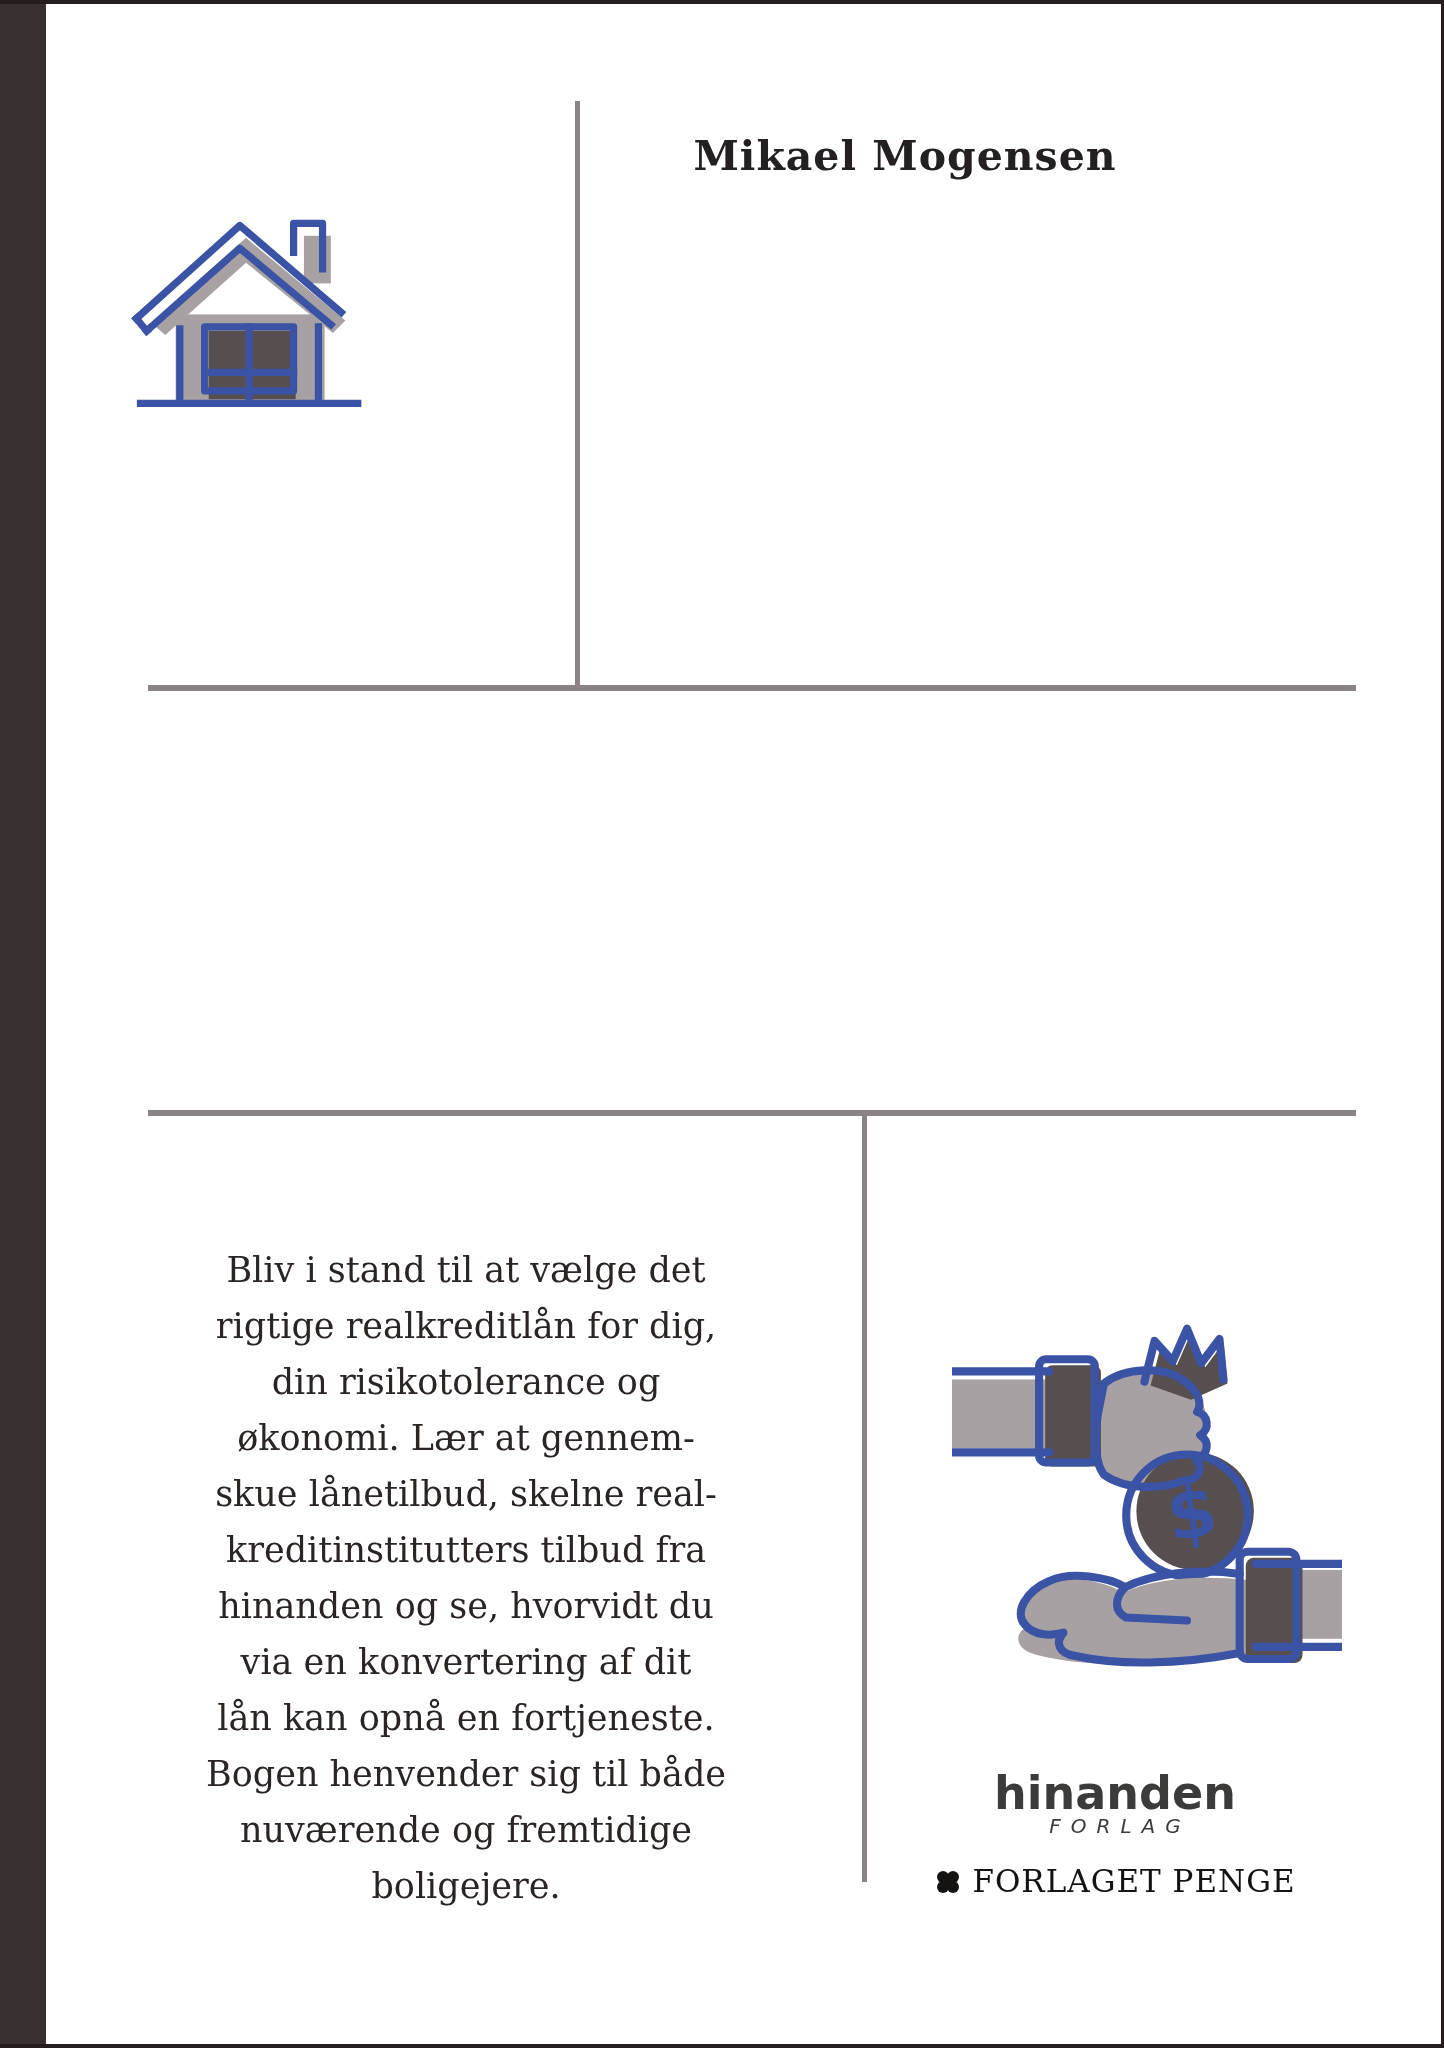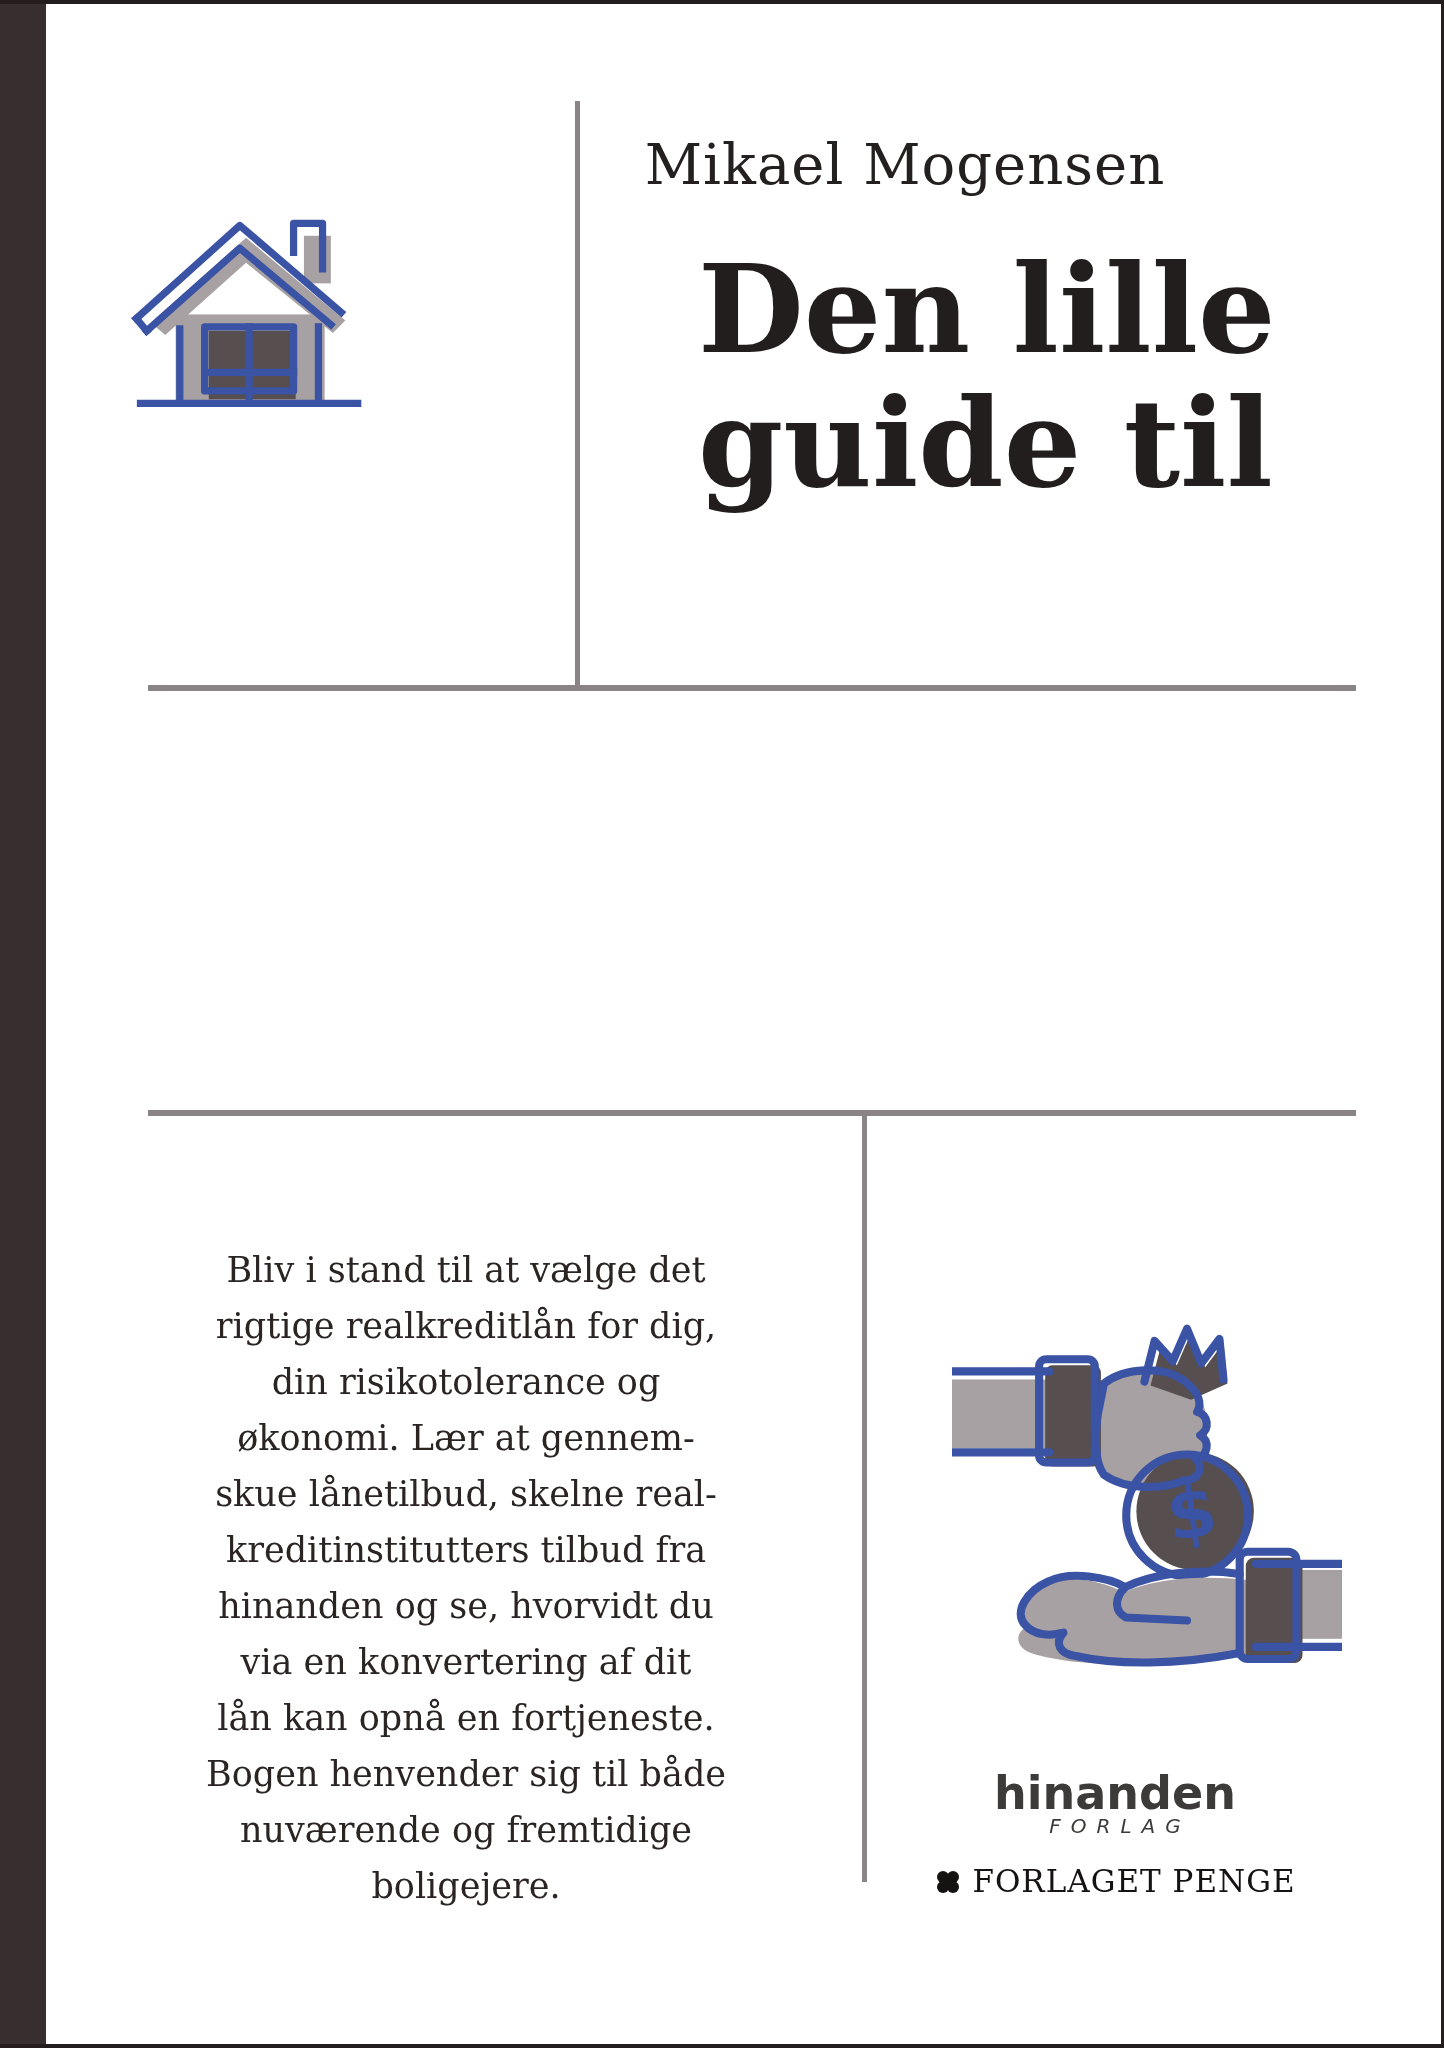--- a/index.html
+++ b/index.html
@@ -11,21 +11,21 @@
     font-family:"DejaVu Serif", serif;color:#241f20;
   }
   .spine{position:absolute;left:0;top:0;width:46px;height:2048px;background:#372e2f;}
   .divider{position:absolute;background:#8b8486;}
   .v1{left:575px;top:97px;width:5px;height:589px;}
   .h1{left:148px;top:681px;width:1208px;height:6px;}
   .h2{left:148px;top:1106px;width:1208px;height:6px;}
   .v2{left:862px;top:1112px;width:5px;height:766px;}
   .author{
     position:absolute;left:585px;top:128px;width:640px;text-align:center;
-    font-size:56px;font-weight:400;letter-spacing:1px;color:#242020;white-space:nowrap;
+    font-size:41px;font-weight:700;letter-spacing:1px;color:#242020;white-space:nowrap;
   }
   .subtitle{
     position:absolute;left:698px;top:238px;width:620px;
     font-size:122px;line-height:1.1;font-weight:600;color:#231e1e;
     white-space:pre-line;
   }
   .house{position:absolute;left:126px;top:182px;}
   .main-title-wrap{position:absolute;left:148px;top:776px;width:1208px;height:238px;}
   .description{
     position:absolute;left:108px;top:1238px;width:716px;
@@ -77,22 +77,20 @@
         <line x1="52" y1="138" x2="52" y2="210"></line>
         <line x1="186" y1="136" x2="186" y2="210"></line>
         <rect x="76" y="136" width="86" height="62"></rect>
         <line x1="119" y1="136" x2="119" y2="206"></line>
         <line x1="76" y1="180" x2="162" y2="180"></line>
         <line x1="14" y1="210" x2="224" y2="210"></line>
       </g>
     </svg>
 
     <div class="author">Mikael Mogensen</div>
-    <div class="subtitle">Den lille
-guide til</div>
 
 
     <div class="description">Bliv i stand til at vælge det
 rigtige realkreditlån for dig,
 din risikotolerance og
 økonomi. Lær at gennem-
 skue lånetilbud, skelne real-
 kreditinstitutters tilbud fra
 hinanden og se, hvorvidt du
 via en konvertering af dit

